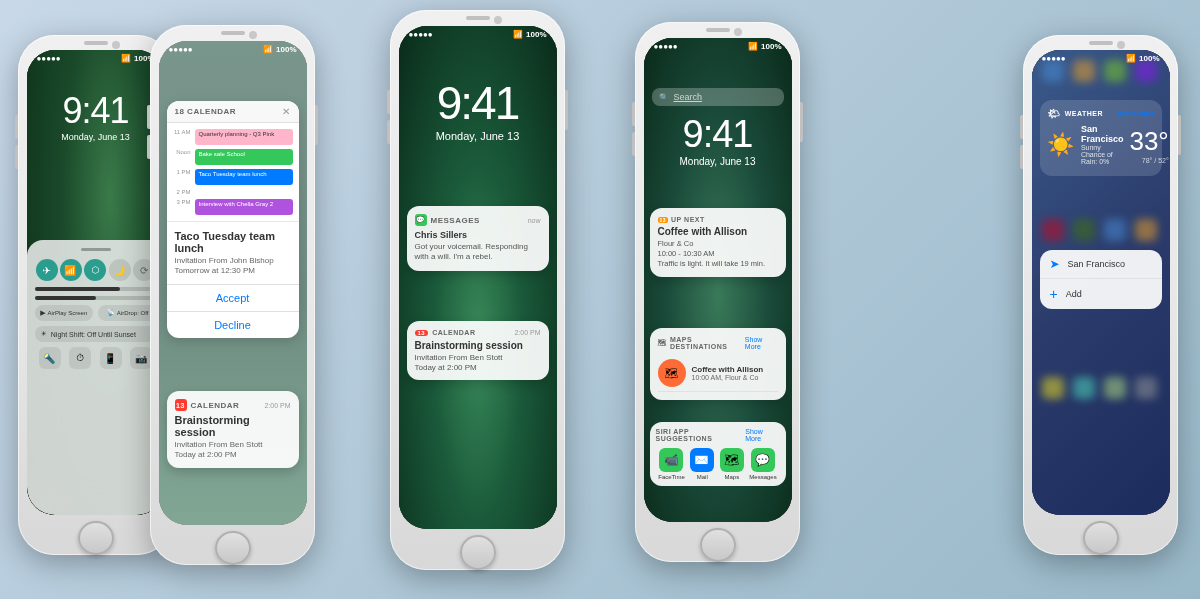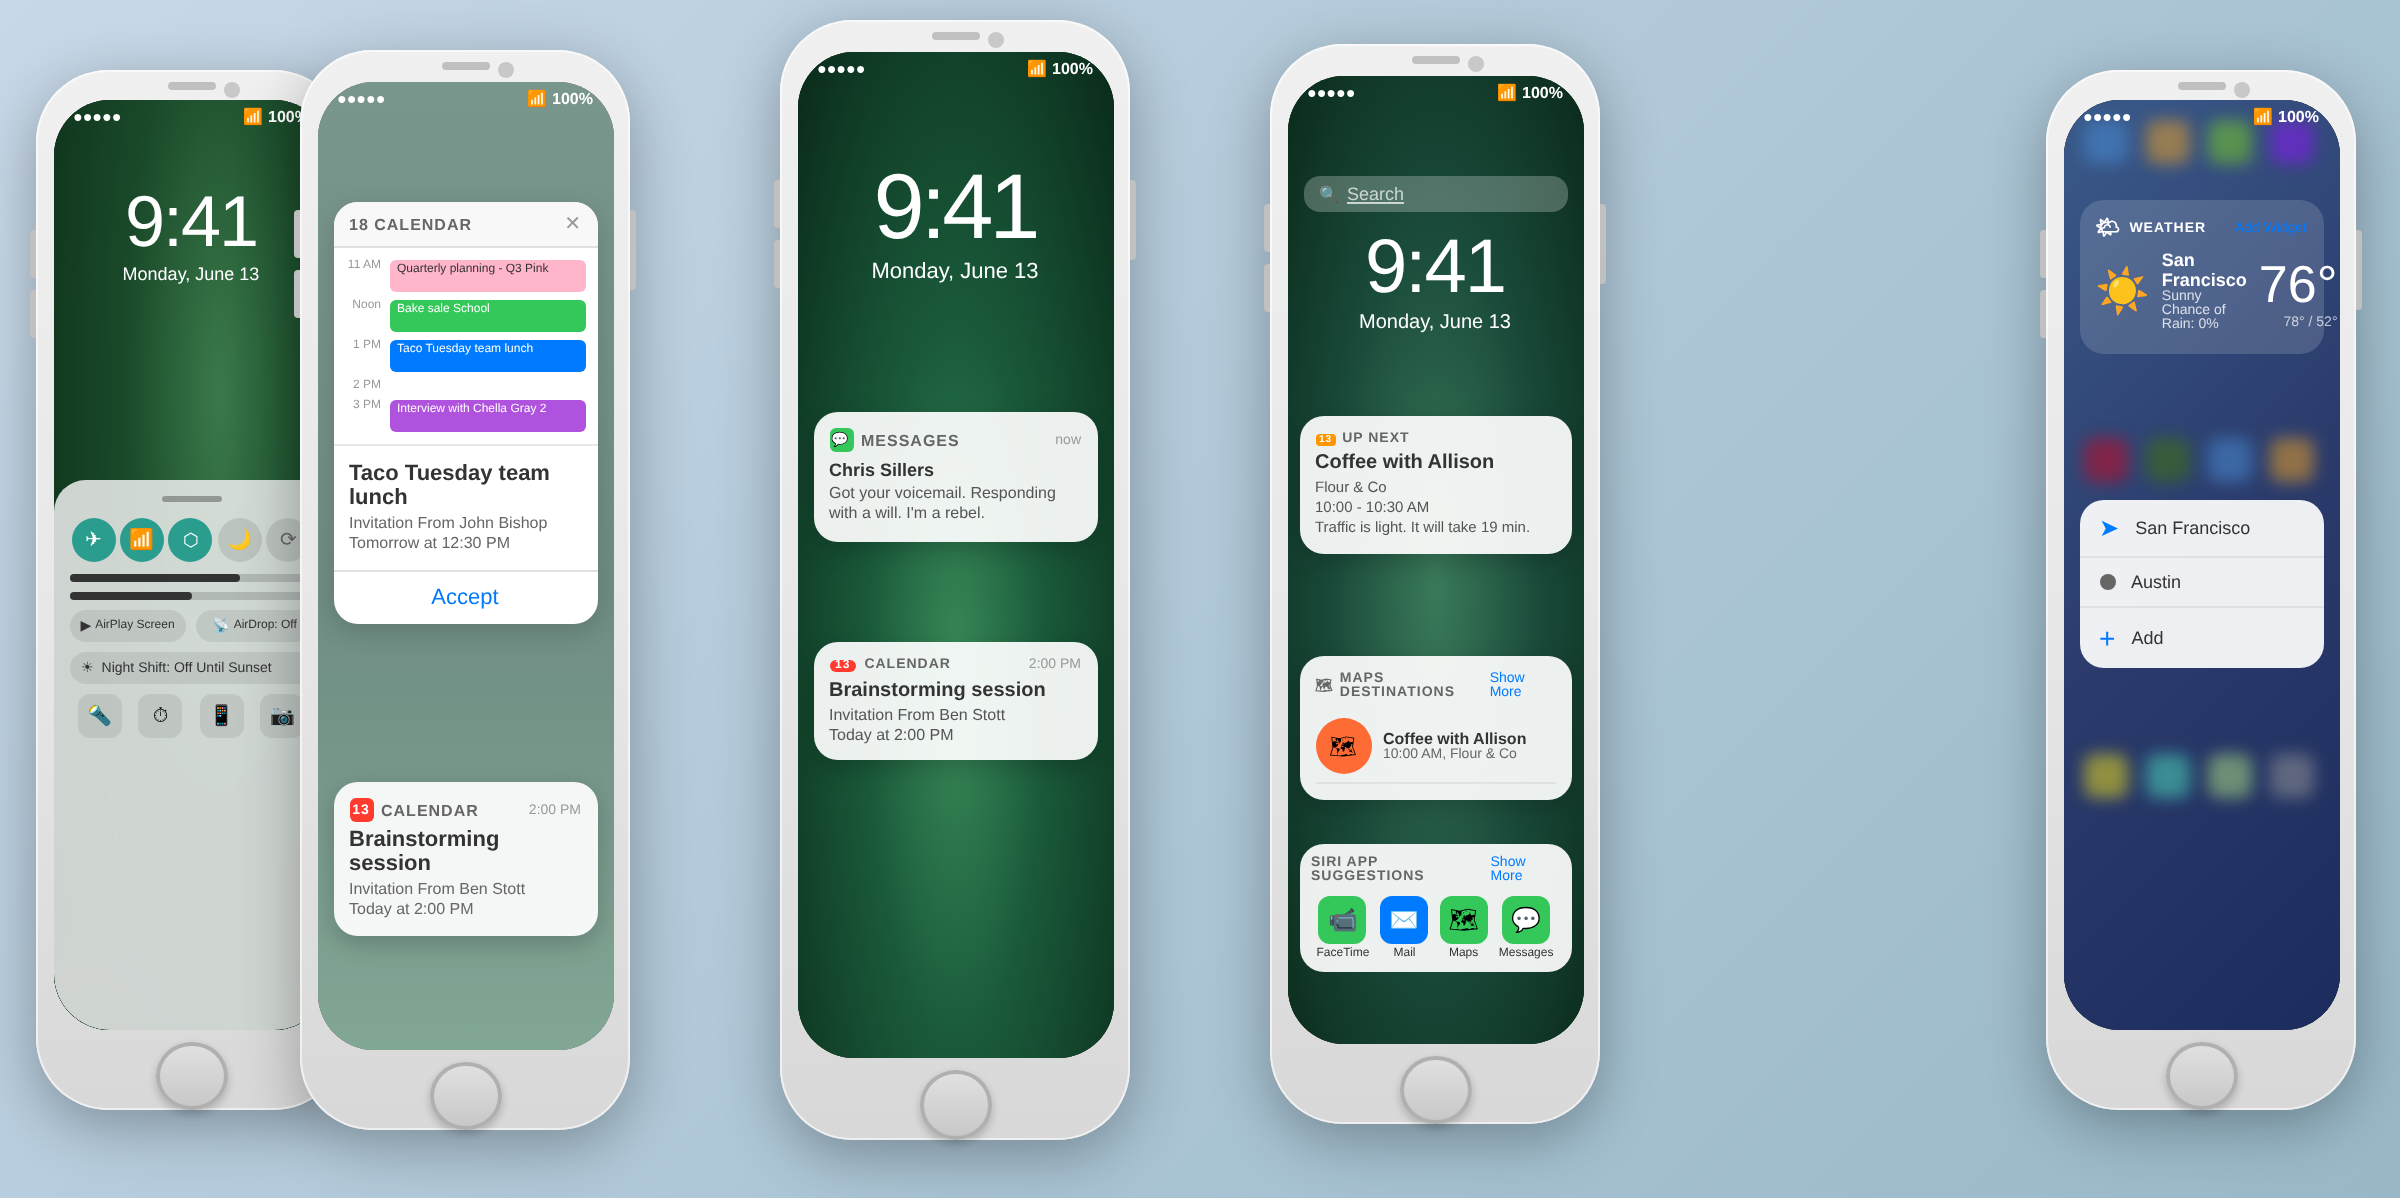--- a/index.html
+++ b/index.html
@@ -1057,20 +1057,21 @@
                 <span class="cal-time-label">3 PM</span>
                 <div class="cal-event-bar purple">Interview with Chella Gray 2</div>
               </div>
             </div>
             <div class="cal-details">
               <div class="cal-details-title">Taco Tuesday team lunch</div>
               <div class="cal-details-sub">Invitation From John Bishop</div>
               <div class="cal-details-sub">Tomorrow at 12:30 PM</div>
             </div>
             <div class="cal-action-btn">Accept</div>
+            <div class="cal-action-btn">Decline</div>
           </div>
 
           <div style="position:absolute; top:350px; left:8px; right:8px; background:rgba(255,255,255,0.92); border-radius:12px; padding:8px; box-shadow:0 4px 12px rgba(0,0,0,0.2);">
             <div class="cal2-header">
               <div class="cal2-app">
                 <div class="cal-badge">13</div>
                 <span>CALENDAR</span>
               </div>
               <span style="font-size:7px; color:#999;">2:00 PM</span>
             </div>
@@ -1263,34 +1264,30 @@
               <span class="weather-add">Add Widget</span>
             </div>
             <div class="weather-main">
               <div class="weather-icon">☀️</div>
               <div class="weather-info">
                 <div class="weather-city">San Francisco</div>
                 <div class="weather-desc">Sunny</div>
                 <div class="weather-rain">Chance of Rain: 0%</div>
               </div>
               <div style="text-align:right;">
-                <div class="weather-temp">76°</div>
+                <div class="weather-temp">33°</div>
                 <div class="weather-range">78° / 52°</div>
               </div>
             </div>
           </div>
 
           <div class="maps-widget">
             <div class="maps-widget-item">
               <span class="maps-nav-icon">➤</span>
               <span class="maps-widget-text">San Francisco</span>
-            </div>
-            <div class="maps-widget-item">
-              <div class="maps-dot-icon"></div>
-              <span class="maps-widget-text">Austin</span>
             </div>
             <div class="maps-widget-item" style="border-bottom:none;">
               <span class="maps-plus">+</span>
               <span class="maps-widget-text">Add</span>
             </div>
           </div>
         </div>
       </div>
       <div class="home-button"></div>
     </div>

